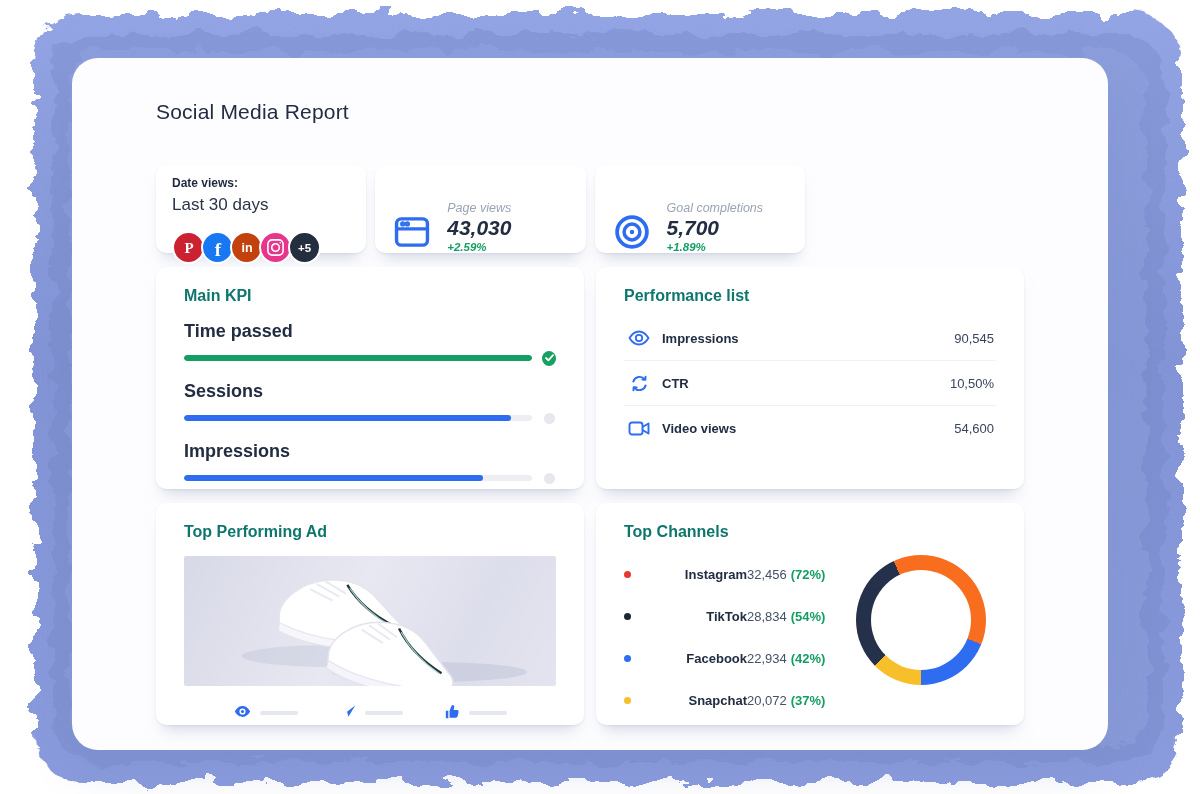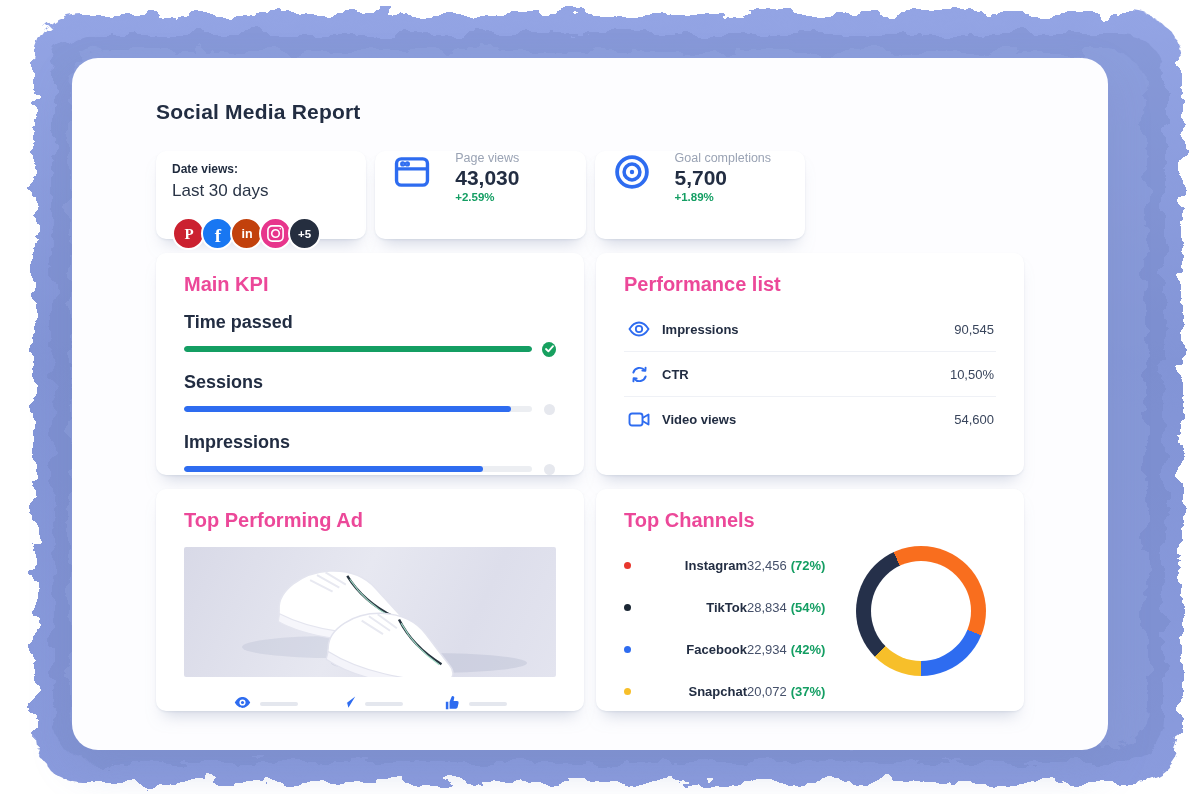--- a/index.html
+++ b/index.html
@@ -9,47 +9,47 @@
 
   
   .splash { position:absolute; left:0; top:0; width:1200px; height:794px; }
 
   
   .dashboard { position:absolute; left:72px; top:58px; width:1036px; height:692px;
     background:#fdfdff; border-radius:26px;
     box-shadow:0 18px 40px rgba(120,135,190,.28); }
   .content { padding:42px 84px 0 84px; }
 
-  .page-title { font-size:21px; font-weight:bold; color:#222d42; letter-spacing:.2px; margin-bottom:27px; }
+  .page-title { font-size:21px; font-weight:normal; color:#222d42; letter-spacing:.2px; margin-bottom:41px; }
 
   
   .top-row { display:grid; grid-template-columns:repeat(4,1fr); gap:9px; }
   .card { background:#ffffff; border-radius:10px;
     box-shadow:0 1px 2px rgba(168,178,200,.25), 0 12px 16px -8px rgba(168,178,200,.5); }
   .top-row .card { height:88px; }
 
   .date-card { padding:11px 16px; }
   .date-label { font-size:12px; font-weight:bold; color:#1f2a3d; margin-bottom:5px; }
   .date-value { font-size:17px; color:#2a3547; margin-bottom:16px; }
   .nets { display:flex; align-items:center; }
   .net { width:33px; height:33px; border-radius:50%; border:2px solid #fff; flex:none;
     display:flex; align-items:center; justify-content:center; color:#fff; }
   .net + .net { margin-left:-4px; }
   .net-more { font-size:11.5px; font-weight:bold; }
 
-  .stat-card { display:flex; align-items:flex-start; padding:0 14px 0 16px; gap:22px; }
+  .stat-card { display:flex; align-items:flex-end; padding:0 14px 0 16px; gap:14px;font-style:italic; }
   .stat-icon { width:42px; height:42px; flex:none; display:flex; align-items:center; justify-content:center; }
   .stat-label { font-size:12.5px; color:#9aa3b4; margin-bottom:1px; }
   .stat-value { font-size:21px; font-weight:bold; color:#222d42; line-height:1.15; }
   .stat-delta { font-size:11.5px; font-weight:bold; color:#149e63; margin-top:1px; }
 
   
   .mid-row, .bottom-row { display:grid; grid-template-columns:1fr 1fr; gap:12px; margin-top:14px; }
   .panel { border-radius:10px; height:222px; padding:20px 28px; }
-  .panel-title { font-size:20px; font-weight:bold; color:#ec4899; }
+  .panel-title { font-size:16px; font-weight:bold; color:#0f766e; }
 
   .kpi-item { margin-top:16px; }
   .kpi-label { font-size:18px; font-weight:bold; color:#222d42; margin-bottom:9px; }
   .kpi-bar-row { display:flex; align-items:center; gap:10px; }
   .kpi-track { flex:1; height:6px; border-radius:3px; background:#eceef2; overflow:hidden; }
   .kpi-fill { height:6px; border-radius:3px; }
   .kpi-end { width:14px; height:14px; flex:none; display:flex; align-items:center; justify-content:center; }
   .kpi-dot { width:11px; height:11px; border-radius:50%; background:#e6e8ee; }
   .kpi-check { width:15px; height:15px; border-radius:50%; background:#17a05f;
     display:flex; align-items:center; justify-content:center; }

